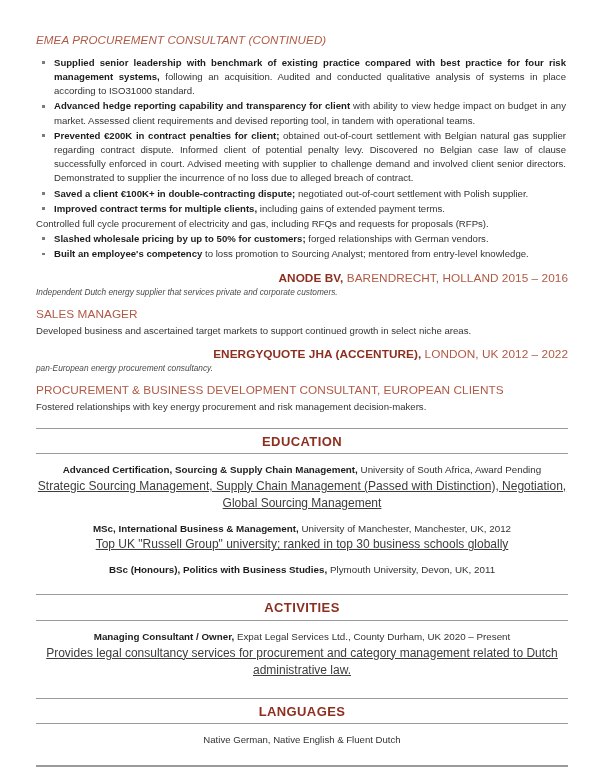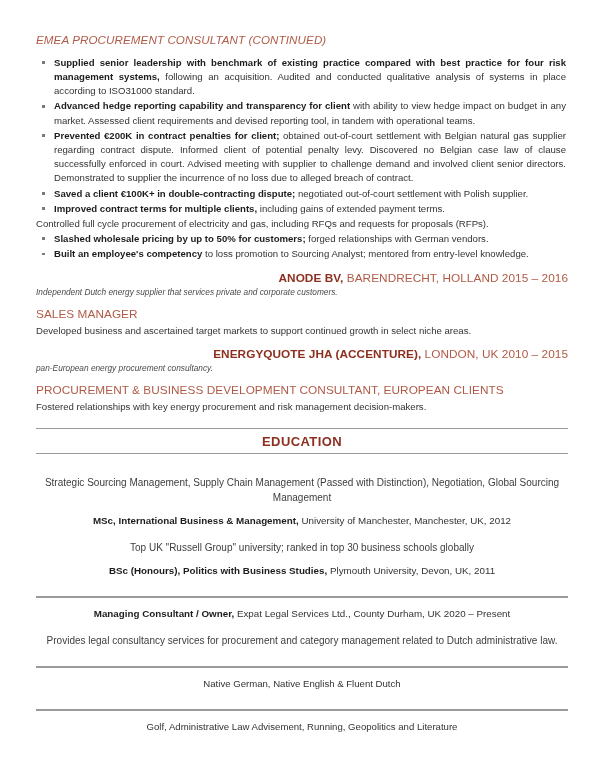--- a/index.html
+++ b/index.html
@@ -129,24 +129,25 @@
   .entry-main {
     font-size: 9.8px;
     color: #333333;
     line-height: 1.4;
   }
   .entry-main b {
     font-weight: bold;
     color: #1d1d1d;
   }
   .entry-sub {
-    font-size: 10px;
+    font-size: 12px;
     color: #3d3d3d;
     line-height: 1.45;
-    margin-top: 13px;
+    margin-top: 1px;
+    text-decoration: underline;
   }
   .single-line {
     font-size: 9.6px;
     color: #333333;
     line-height: 1.4;
   }
   .spacer-top { margin-top: 14px; }
 </style>
 </head>
 <body>
@@ -185,63 +186,68 @@
   </ul>
 
   <div class="company-line">
     <span class="co-name">ANODE BV,</span><span> BARENDRECHT, HOLLAND 2015 – 2016</span>
   </div>
   <div class="company-desc">Independent Dutch energy supplier that services private and corporate customers.</div>
   <div class="job-title-plain">SALES MANAGER</div>
   <div class="body-line">Developed business and ascertained target markets to support continued growth in select niche areas.</div>
 
   <div class="company-line">
-    <span class="co-name">ENERGYQUOTE JHA (ACCENTURE),</span><span> LONDON, UK 2010 – 2015</span>
+    <span class="co-name">ENERGYQUOTE JHA (ACCENTURE),</span><span> LONDON, UK 2012 – 2022</span>
   </div>
   <div class="company-desc">pan-European energy procurement consultancy.</div>
   <div class="job-title-plain">PROCUREMENT &amp; BUSINESS DEVELOPMENT CONSULTANT, EUROPEAN CLIENTS</div>
   <div class="body-line">Fostered relationships with key energy procurement and risk management decision-makers.</div>
 
   <div class="section spacer-top">
     <hr class="rule">
     <div class="section-heading">EDUCATION</div>
     <hr class="rule">
     <div class="section-body">
       <div class="entry">
+        <div class="entry-main">
+          <b>Advanced Certification, Sourcing &amp; Supply Chain Management,</b><span> University of South Africa, Award Pending</span>
+        </div>
         <div class="entry-sub">Strategic Sourcing Management, Supply Chain Management (Passed with Distinction), Negotiation, Global Sourcing Management</div>
       </div>
       <div class="entry">
         <div class="entry-main">
           <b>MSc, International Business &amp; Management,</b><span> University of Manchester, Manchester, UK, 2012</span>
         </div>
         <div class="entry-sub">Top UK "Russell Group" university; ranked in top 30 business schools globally</div>
       </div>
       <div class="entry">
         <div class="entry-main">
           <b>BSc (Honours), Politics with Business Studies,</b><span> Plymouth University, Devon, UK, 2011</span>
         </div>
       </div>
     </div>
   </div>
 
   <div class="section">
     <hr class="rule">
+    <div class="section-heading">ACTIVITIES</div>
     <hr class="rule">
     <div class="section-body">
       <div class="entry">
         <div class="entry-main">
           <b>Managing Consultant / Owner,</b><span> Expat Legal Services Ltd., County Durham, UK 2020 – Present</span>
         </div>
         <div class="entry-sub">Provides legal consultancy services for procurement and category management related to Dutch administrative law.</div>
       </div>
     </div>
   </div>
 
   <div class="section">
     <hr class="rule">
+    <div class="section-heading">LANGUAGES</div>
     <hr class="rule">
     <div class="section-body">
       <div class="single-line">Native German, Native English &amp; Fluent Dutch</div>
     </div>
   </div>
 
   <div class="section">
     <hr class="rule">
     <hr class="rule">
     <div class="section-body">

